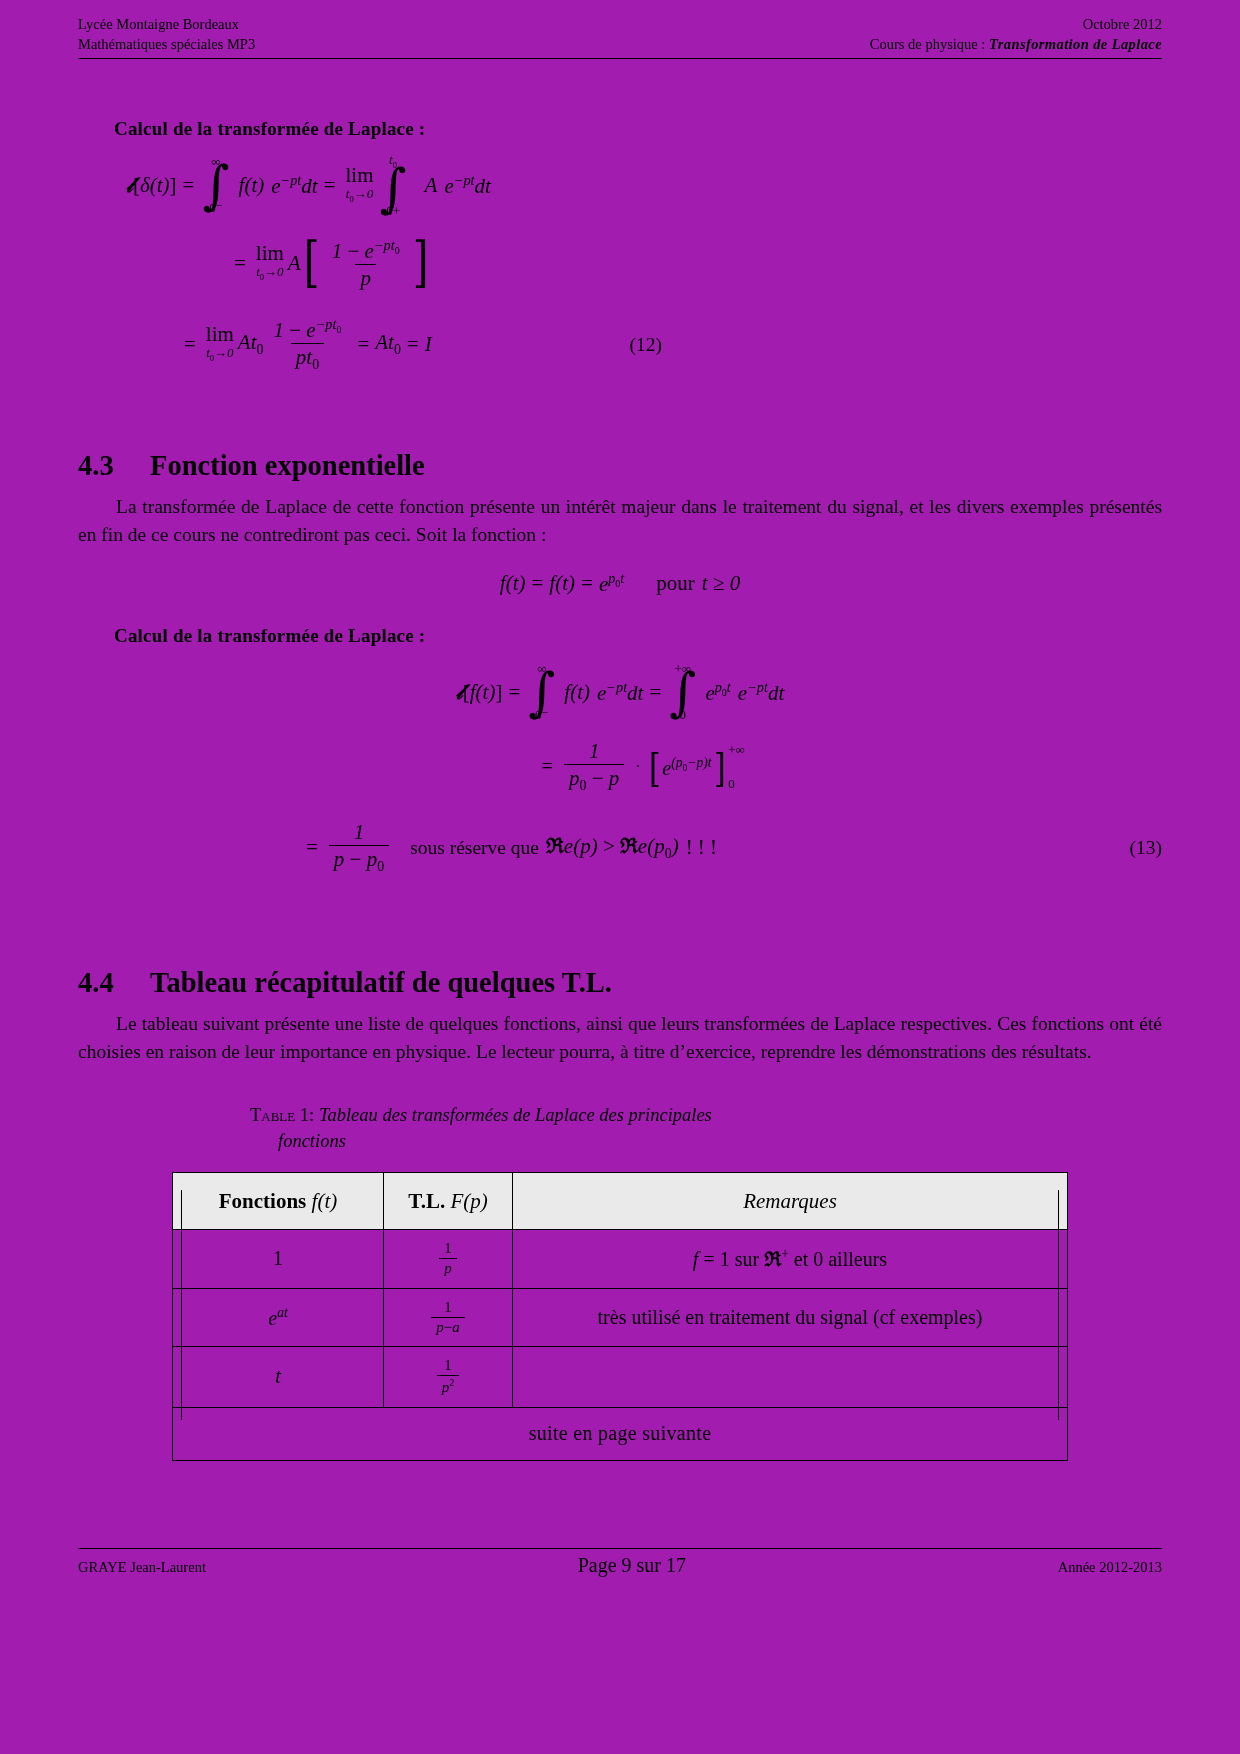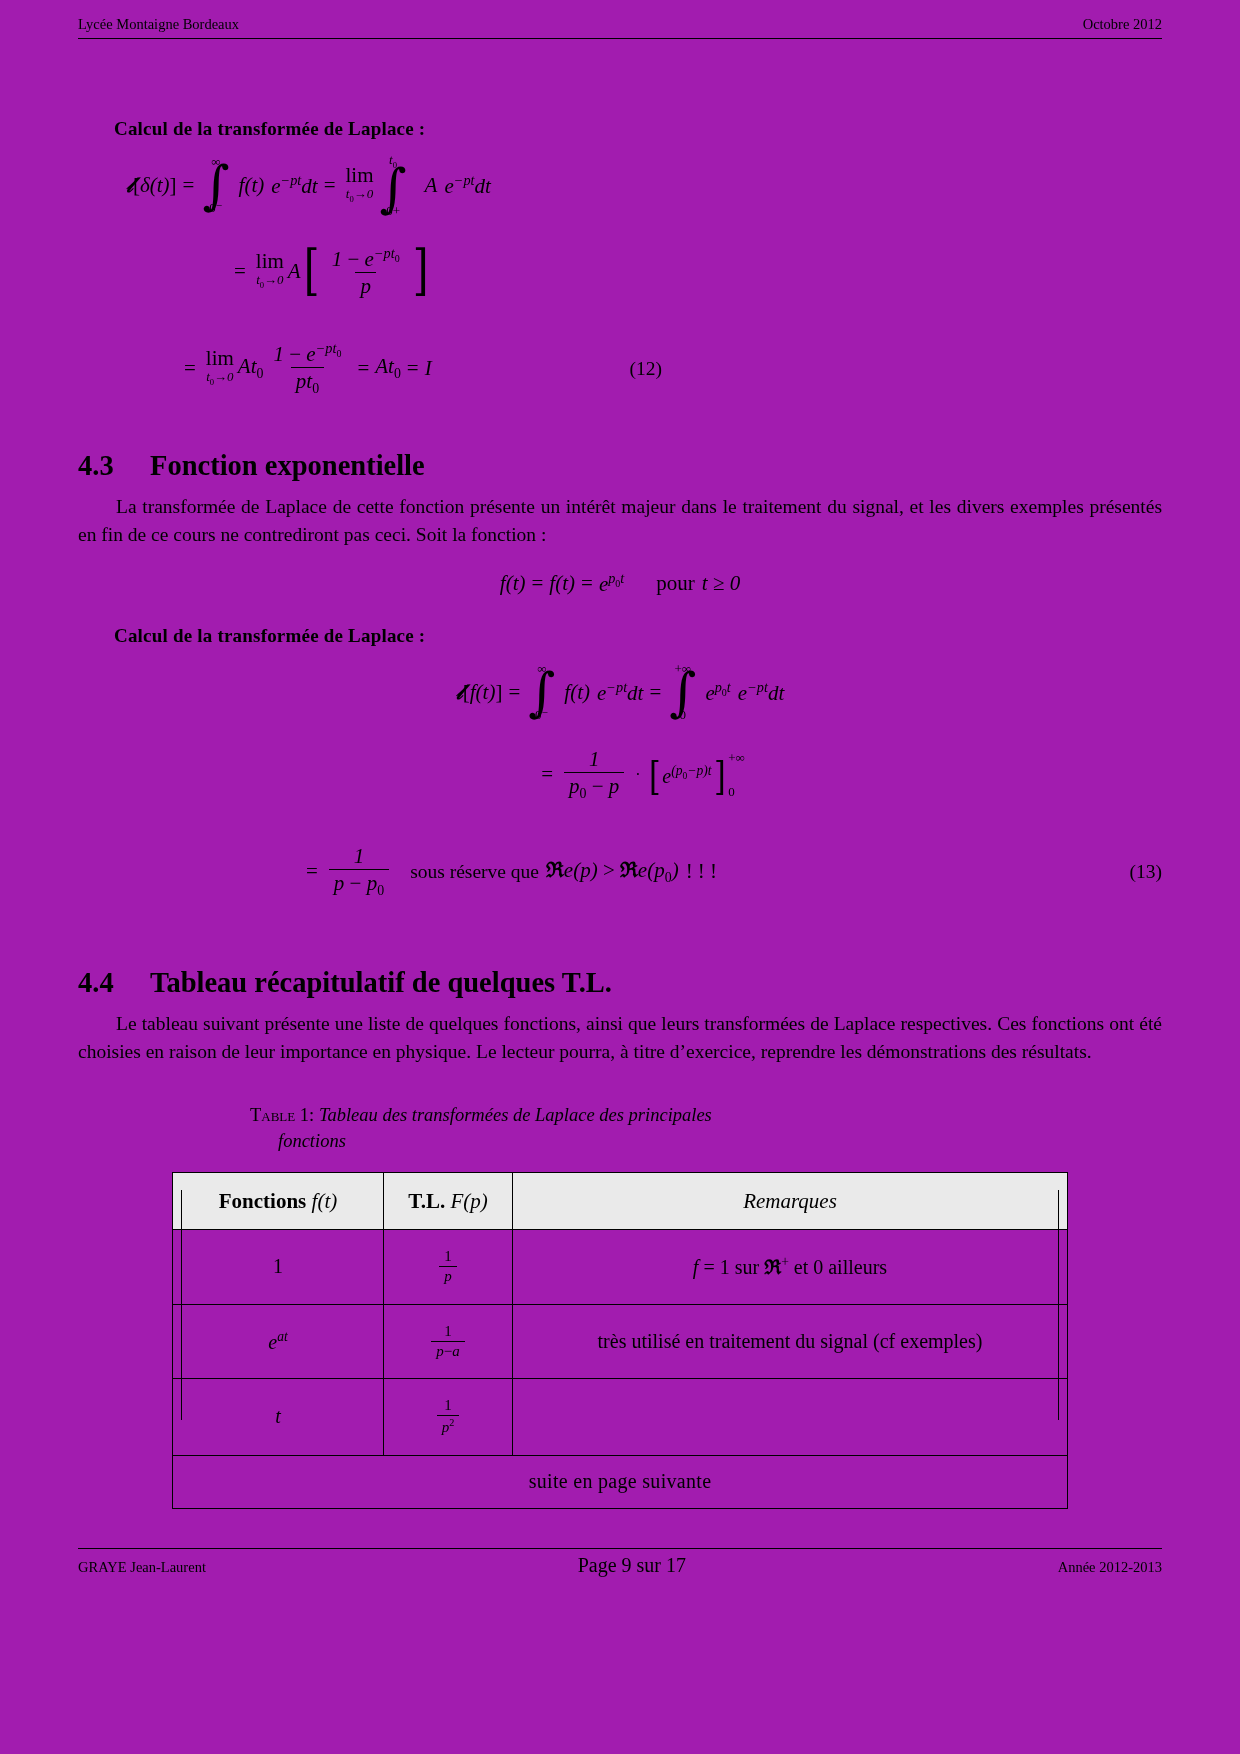--- a/index.html
+++ b/index.html
@@ -155,21 +155,21 @@
   }
   .limop .lm { font-style: normal; font-size: 21px; line-height: 21px; }
   .limop .sub { font-size: 13px; line-height: 14px; margin-top: 1px; }
 
   
   .frac {
     display: inline-flex;
     flex-direction: column;
     align-items: center;
     vertical-align: middle;
-    margin: 16px 5px;
+    margin: 8px 5px;
   }
   .frac .nm { padding: 0 5px 1px 5px; line-height: 1.15; }
   .frac .dn { padding: 1px 5px 0 5px; line-height: 1.15; border-top: 1.1px solid #000; }
   .frac.small { font-size: 15px; }
 
   sup.e { font-size: 0.68em; vertical-align: super; font-style: italic; }
   sup.n { font-size: 0.68em; vertical-align: super; font-style: normal; }
   sub.n { font-size: 0.66em; vertical-align: sub; font-style: normal; }
 
   .brk {
@@ -264,20 +264,26 @@
 </style>
 </head>
 <body>
 
 <div class="page">
 
   <div class="header">
     <div class="hdr-row">
       <div class="hdr-left">Lycée Montaigne Bordeaux</div>
       <div class="hdr-right">Octobre 2012</div>
+    </div>
+    <div class="hdr-row">
+      <div class="hdr-left">Mathématiques spéciales MP3</div>
+      <div class="hdr-right">
+        <span>Cours de physique : </span><span class="course-title">Transformation de Laplace</span>
+      </div>
     </div>
     <div class="hdr-rule"></div>
   </div>
 
   <div class="body">
 
     <div class="bold-lead">Calcul de la transformée de Laplace :</div>
 
     <div class="mathblock" style="margin-top:14px; height:190px;">
 

